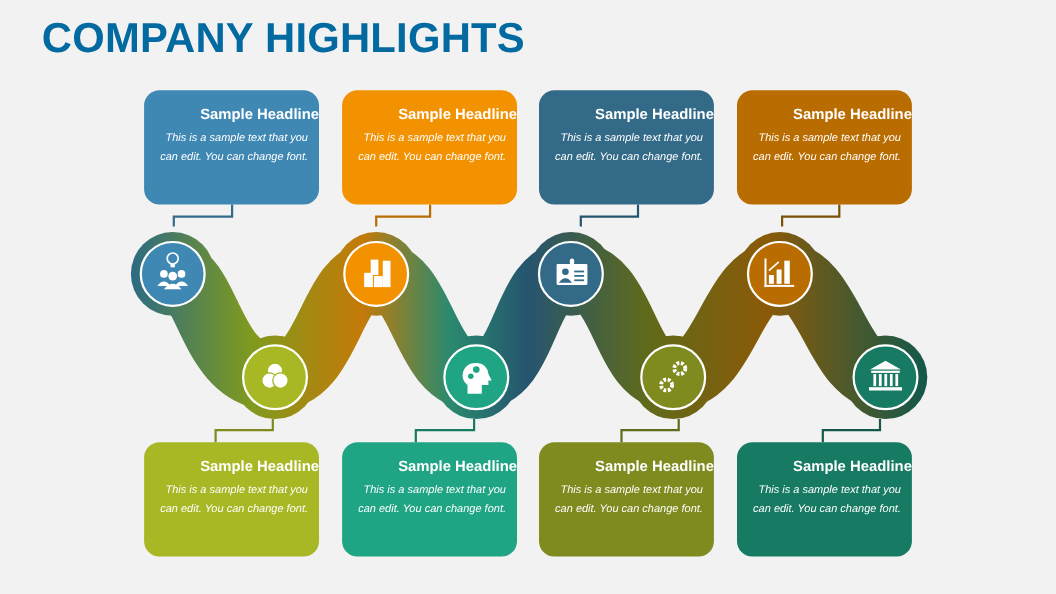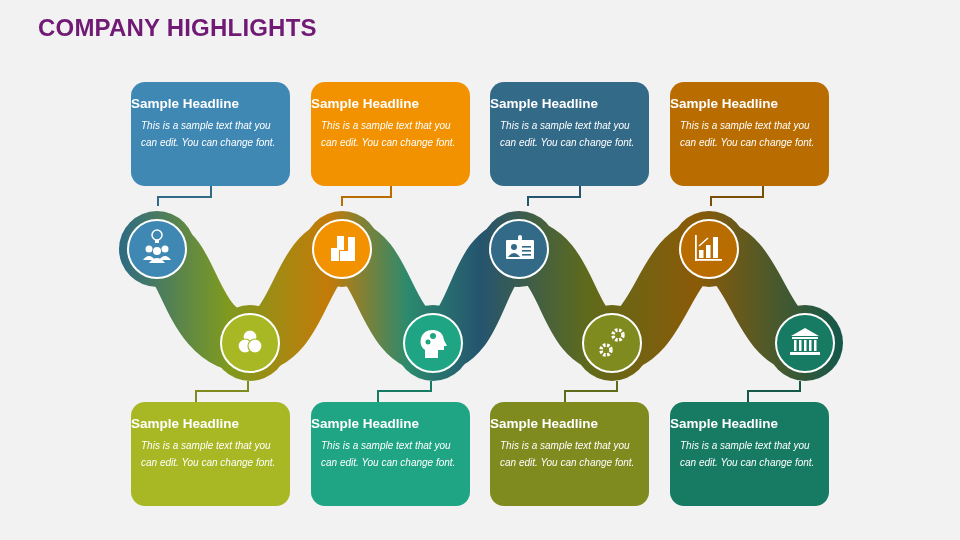--- a/index.html
+++ b/index.html
@@ -1,18 +1,18 @@
 <!DOCTYPE html>
 <html><head>
 <meta charset="utf-8">
 <style>
   html, body { margin:0; padding:0; }
   body { width:960px; height:540px; background:#f2f2f2; position:relative; overflow:hidden; font-family:"Liberation Sans", sans-serif; }
-  .title { position:absolute; left:38px; top:14px; font-size:24px; font-weight:bold; color:#701a75; letter-spacing:0.2px; margin:0; }
-  .card { position:absolute; width:159px; height:104px; border-radius:14px; color:#fff; text-align:left; box-sizing:border-box; padding-top:14px; }
+  .title { position:absolute; left:38px; top:14px; font-size:38px; font-weight:bold; color:#0369a1; letter-spacing:0.2px; margin:0; }
+  .card { position:absolute; width:159px; height:104px; border-radius:14px; color:#fff; text-align:right; box-sizing:border-box; padding-top:14px; }
   .card .hl { font-size:13.5px; font-weight:bold; display:block; margin-bottom:6px; }
   .card .body { font-size:10px; font-style:italic; line-height:17px; display:block; padding:0 10px; }
   svg.canvas { position:absolute; left:0; top:0; }
 </style>
 </head>
 <body>
 
 <h1 class="title">COMPANY HIGHLIGHTS</h1>
 
 <svg class="canvas" width="960" height="540" viewBox="0 0 960 540">

